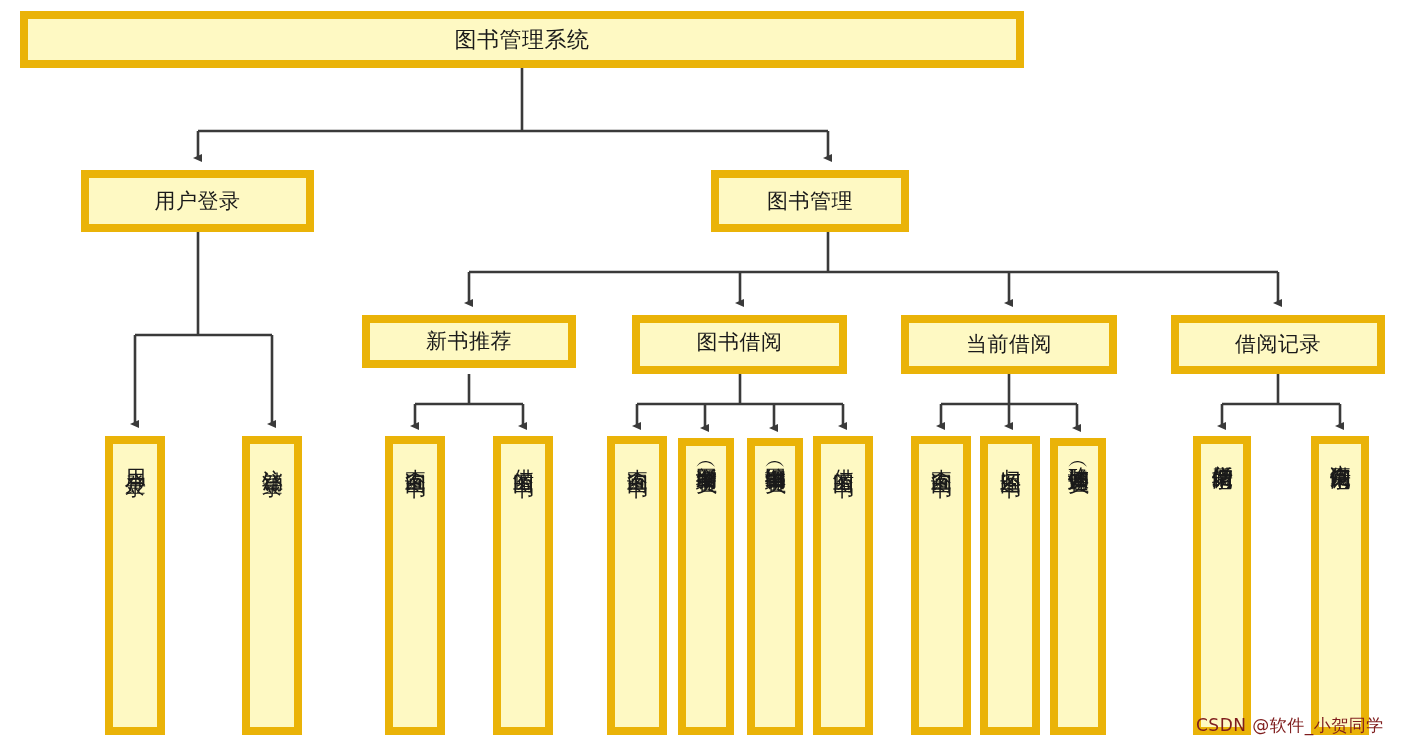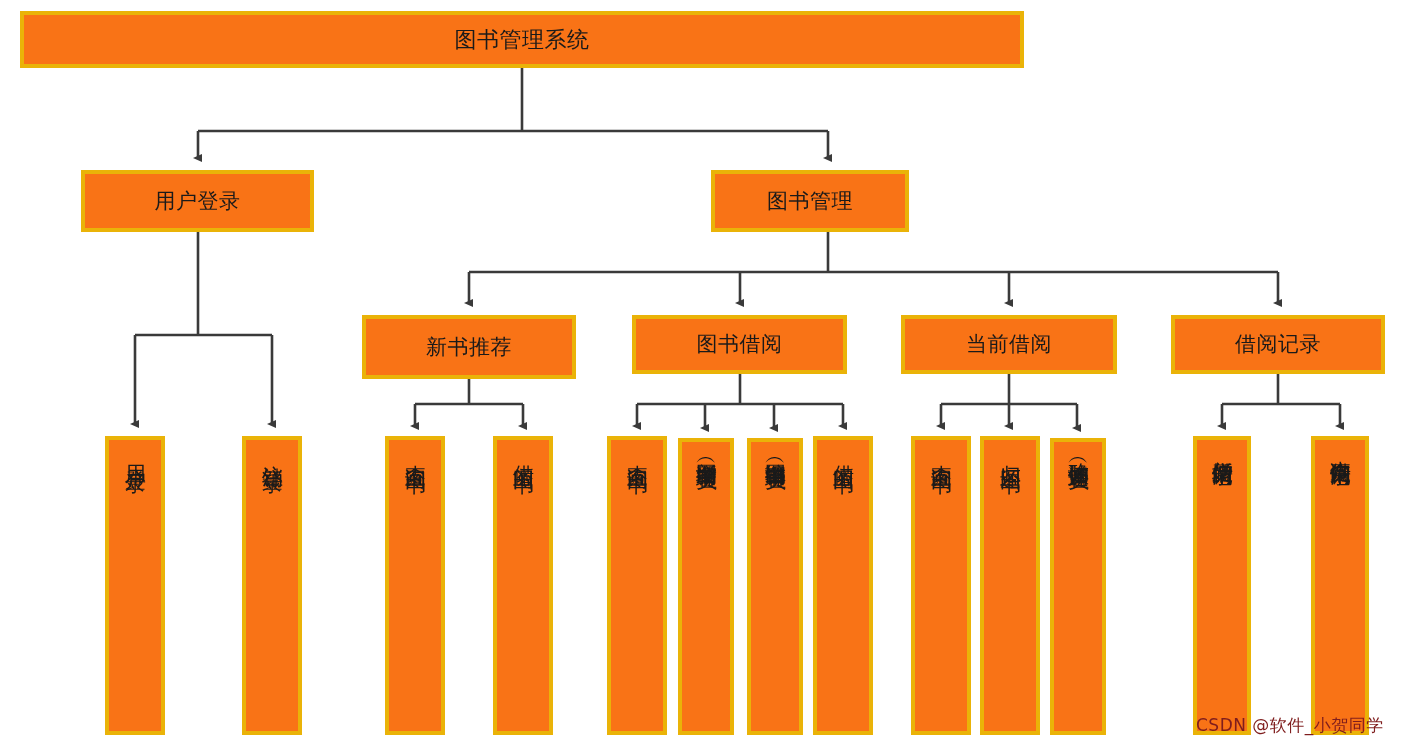--- a/index.html
+++ b/index.html
@@ -19,22 +19,22 @@
     position: absolute;
     left: 0;
     top: 0;
     width: 1405px;
     height: 747px;
     pointer-events: none;
   }
   .node {
     position: absolute;
     box-sizing: border-box;
-    border: 4px solid #eab308;
-    background: #f97316;
+    border: 8px solid #eab308;
+    background: #fef9c3;
     display: flex;
     align-items: center;
     justify-content: center;
     color: #1a1a1a;
   }
   .node .lbl {
     display: block;
     text-align: center;
     line-height: 1.18;
     white-space: nowrap;
@@ -133,24 +133,24 @@
     <span class="lbl">图书管理系统</span>
   </div>
 
   <div class="node h" style="left:81px; top:170px; width:233px; height:62px;">
     <span class="lbl">用户登录</span>
   </div>
   <div class="node h" style="left:711px; top:170px; width:198px; height:62px;">
     <span class="lbl">图书管理</span>
   </div>
 
-  <div class="node h" style="left:362px; top:315px; width:214px; height:64px;">
+  <div class="node h" style="left:362px; top:315px; width:214px; height:53px;">
     <span class="lbl">新书推荐</span>
   </div>
-  <div class="node h" style="left:632px; top:315px; width:215px; height:59px;">
+  <div class="node h" style="left:632px; top:315px; width:215px; height:59px;font-family:Liberation Mono, monospace;">
     <span class="lbl">图书借阅</span>
   </div>
   <div class="node h" style="left:1171px; top:315px; width:214px; height:59px;">
     <span class="lbl">借阅记录</span>
   </div>
   <div class="node h" style="left:901px; top:315px; width:216px; height:59px;">
     <span class="lbl">当前借阅</span>
   </div>
 
   <div class="node v" style="left:105px; top:436px; width:60px; height:299px;">

